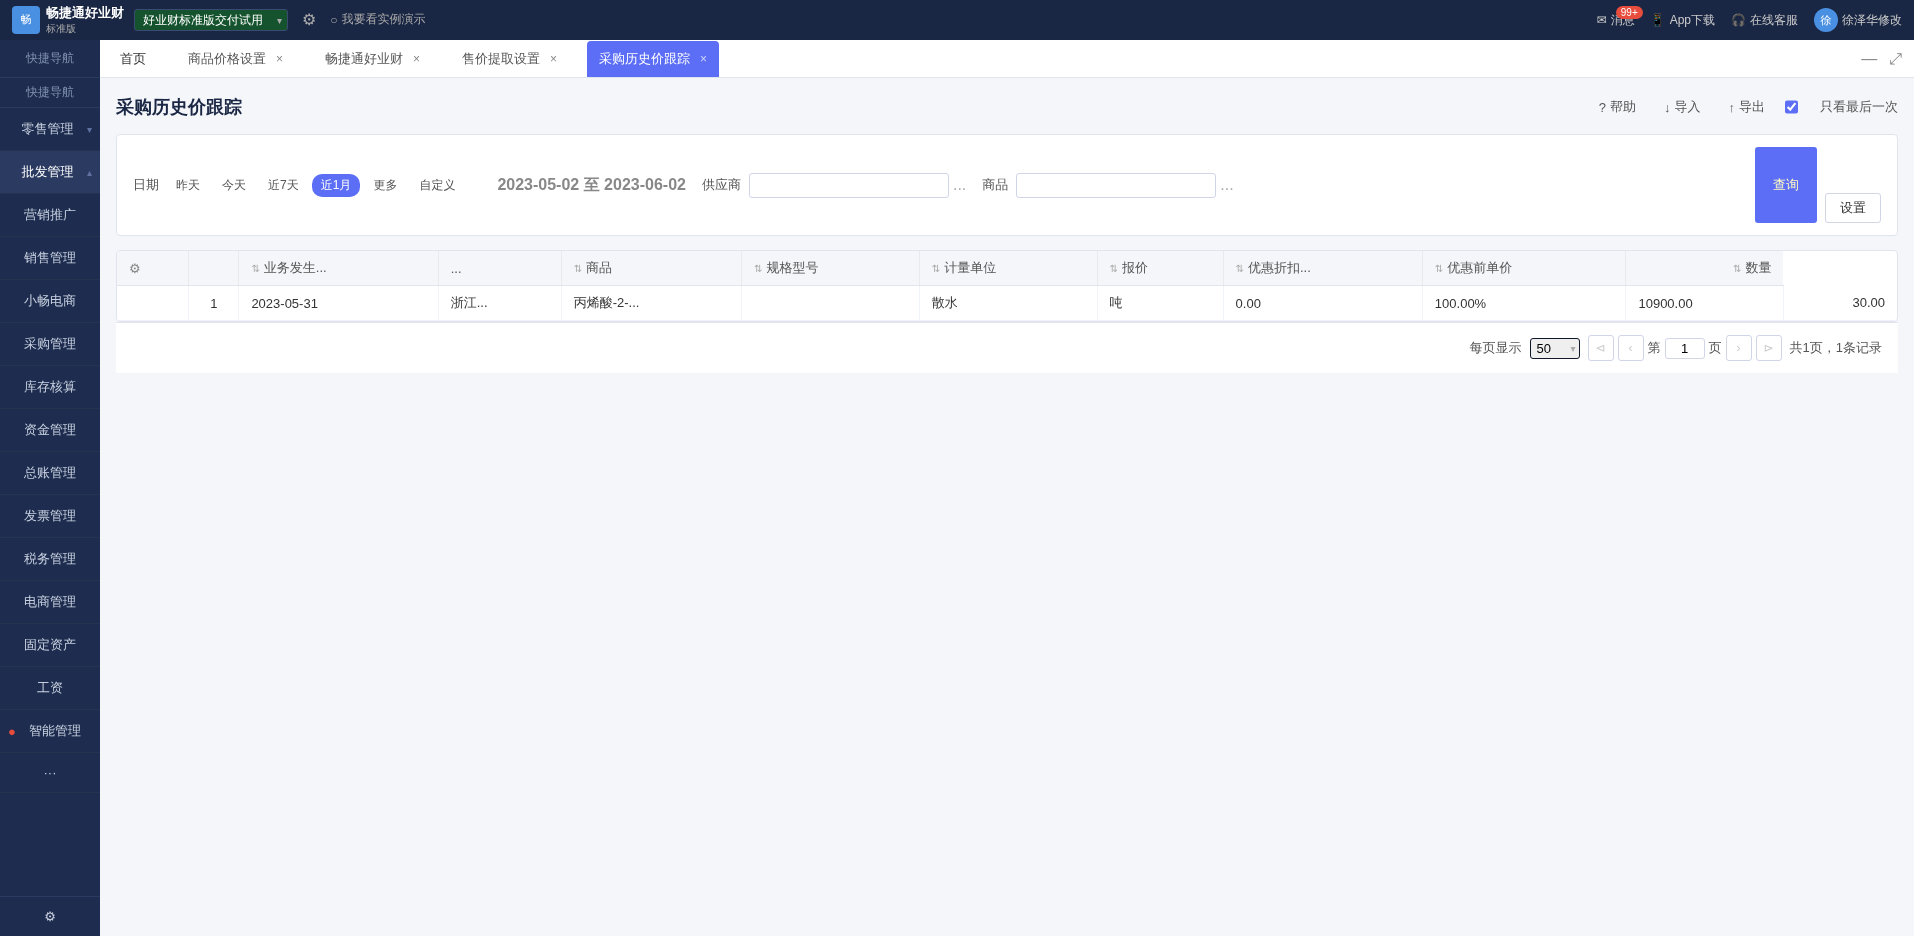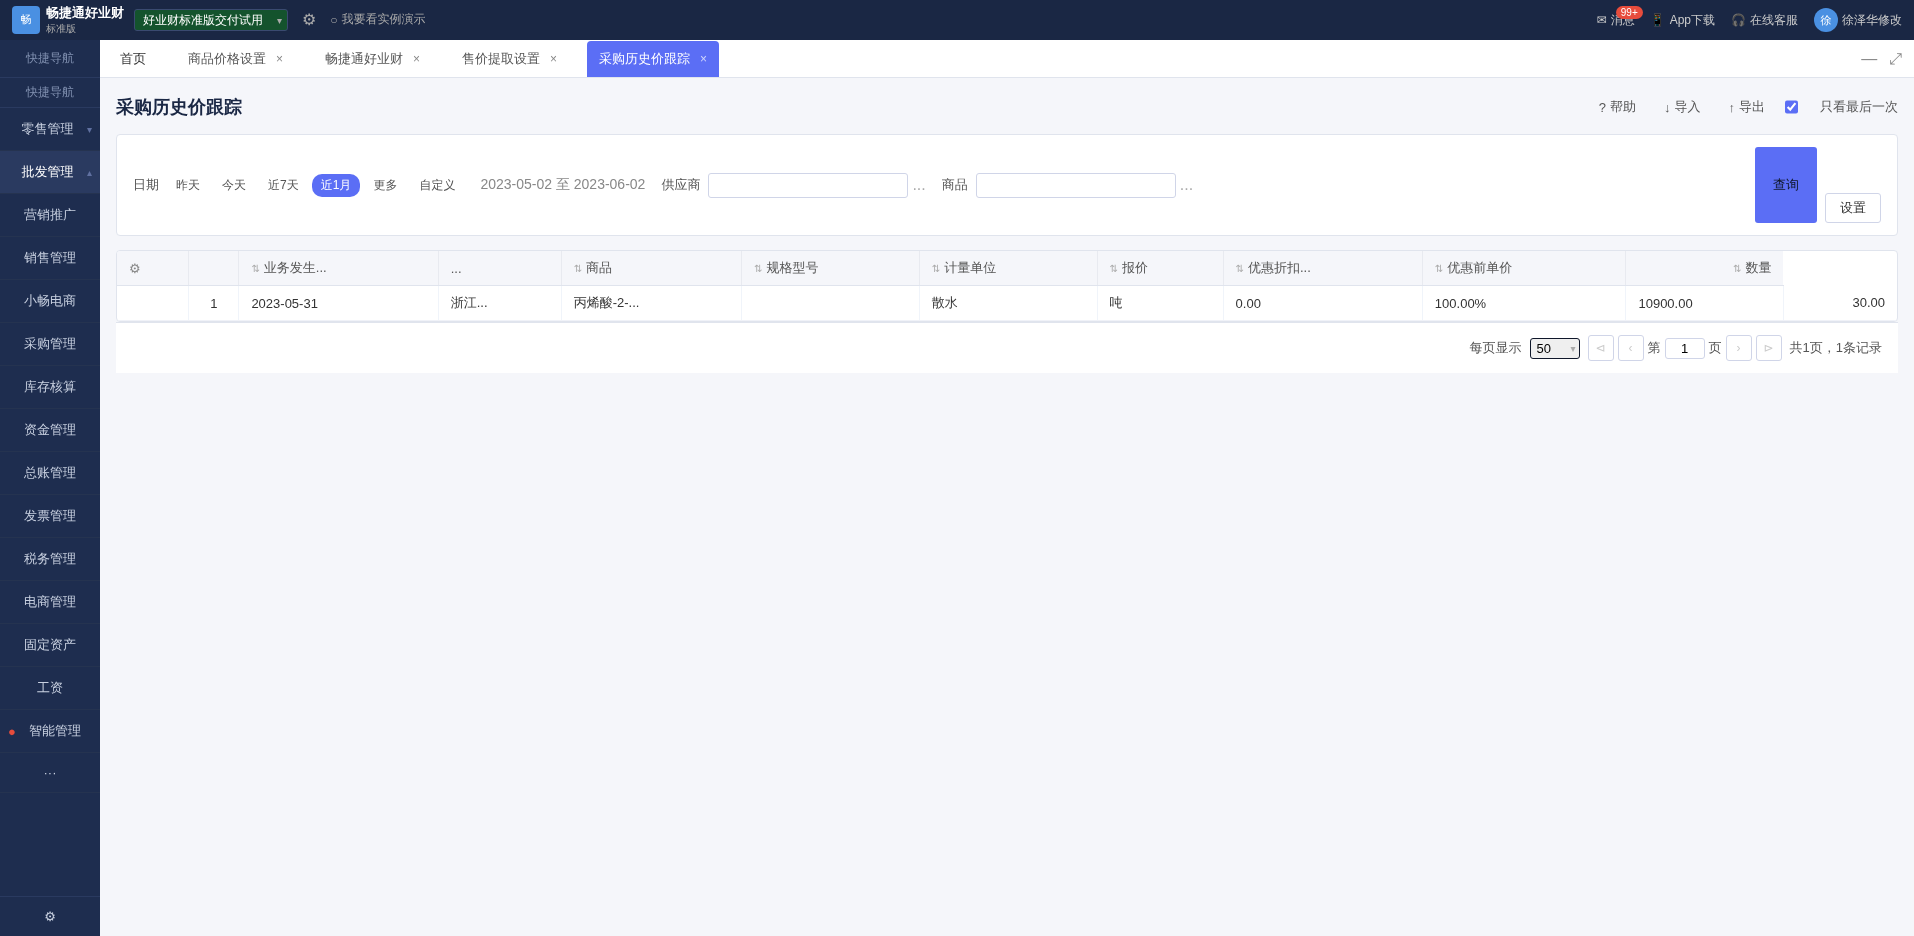--- a/index.html
+++ b/index.html
@@ -70,26 +70,26 @@
     .checkbox-label input { accent-color: #5b6ef5; }
 
     
     .filter-bar { background: #fff; border: 1px solid #e0e4ed; border-radius: 4px; padding: 12px 16px; margin-bottom: 14px; }
     .filter-row { display: flex; align-items: center; gap: 16px; flex-wrap: wrap; }
     .filter-item { display: flex; align-items: center; gap: 8px; }
     .filter-label { color: #555; font-size: 13px; white-space: nowrap; }
     .date-btns { display: flex; align-items: center; gap: 4px; }
     .date-btn { padding: 2px 8px; border-radius: 3px; cursor: pointer; font-size: 12px; color: #555; border: 1px solid transparent; }
     .date-btn.active { background: #5b6ef5; color: #fff; border-radius: 10px; }
-    .date-range { font-size: 14px; color: #888; margin-left: 8px; }
+    .date-range { font-size: 16px; color: #888; margin-left: 25px; font-weight: bold; }
     .filter-input-wrap { position: relative; display: flex; align-items: center; }
     .filter-input { border: 1px solid #d0d5e8; border-radius: 3px; padding: 4px 24px 4px 8px; font-size: 13px; width: 200px; color: #333; outline: none; }
     .filter-dots { color: #aaa; cursor: pointer; margin-left: 4px; font-size: 16px; }
     .filter-actions { margin-left: auto; display: flex; gap: 8px; }
-    .query-btn { background: #5b6ef5; color: #0f172a; border: none; padding: 6px 18px; border-radius: 3px; cursor: pointer; font-size: 13px; }
+    .query-btn { background: #5b6ef5; color: #fef9c3; border: none; padding: 6px 18px; border-radius: 3px; cursor: pointer; font-size: 13px; }
     .settings-btn2 { background: #fff; color: #333; border: 1px solid #d0d5e8; padding: 5px 14px; border-radius: 3px; cursor: pointer; font-size: 13px; margin-top: 46px; }
 
     
     .table-wrap { background: #fff; border: 1px solid #e0e4ed; border-radius: 4px; overflow: hidden; }
     .data-table { width: 100%; border-collapse: collapse; }
     .data-table th { background: #f5f6fa; padding: 8px 12px; font-size: 13px; color: #555; font-weight: 500; border-bottom: 1px solid #e0e4ed; border-right: 1px solid #e8eaf0; text-align: left; white-space: nowrap; }
     .data-table th:last-child { border-right: none; }
     .data-table td { padding: 8px 12px; font-size: 13px; color: #333; border-bottom: 1px solid #f0f2f8; border-right: 1px solid #f0f4fa; white-space: nowrap; }
     .data-table td:last-child { border-right: none; }
     .th-icon { display: inline-flex; align-items: center; gap: 4px; }

